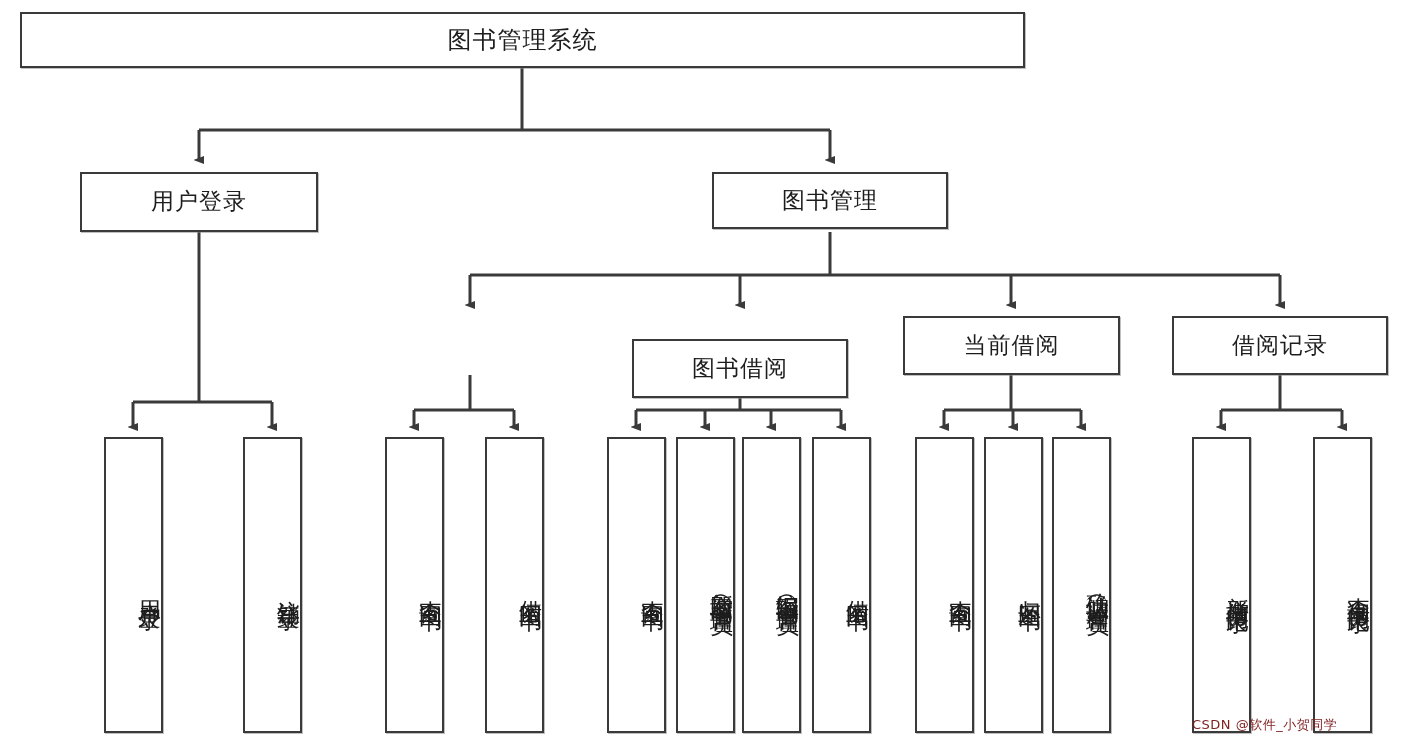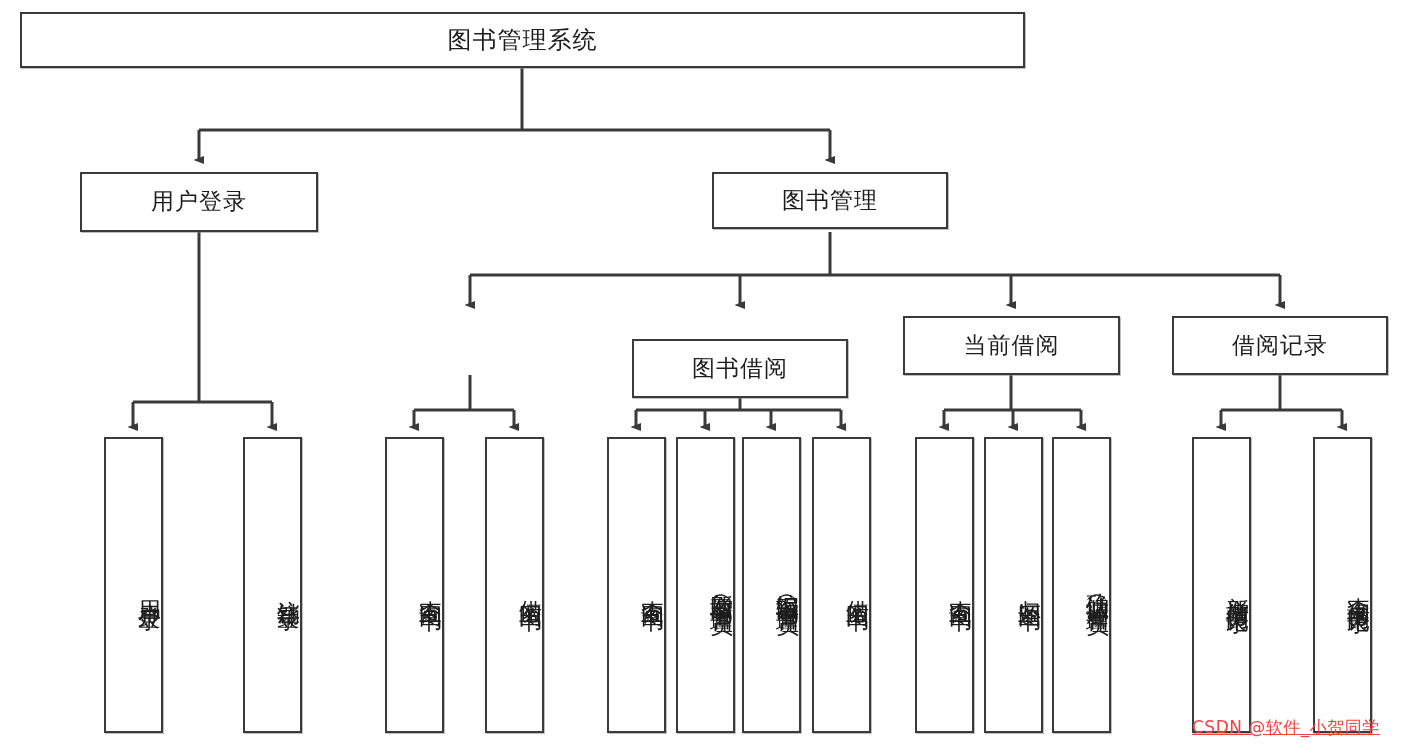--- a/index.html
+++ b/index.html
@@ -56,25 +56,24 @@
     line-height: 1.0;
   }
   .leaf-text {
     writing-mode: vertical-rl;
     text-orientation: upright;
     display: block;
     max-height: 100%;
   }
   .watermark {
     position: absolute;
-    font-size: 17px;
-    color: #ef4444;
+    font-size: 13px;
+    color: #7f1d1d;
     white-space: nowrap;
     letter-spacing: 0.5px;
-    text-decoration: underline;
   }
 </style>
 </head>
 <body>
 
 <div id="canvas">
 
   <svg id="wires" viewBox="0 0 1405 747">
     <defs>
       <marker id="arrow" markerWidth="10" markerHeight="10" refX="4" refY="5" orient="auto" markerUnits="userSpaceOnUse">

